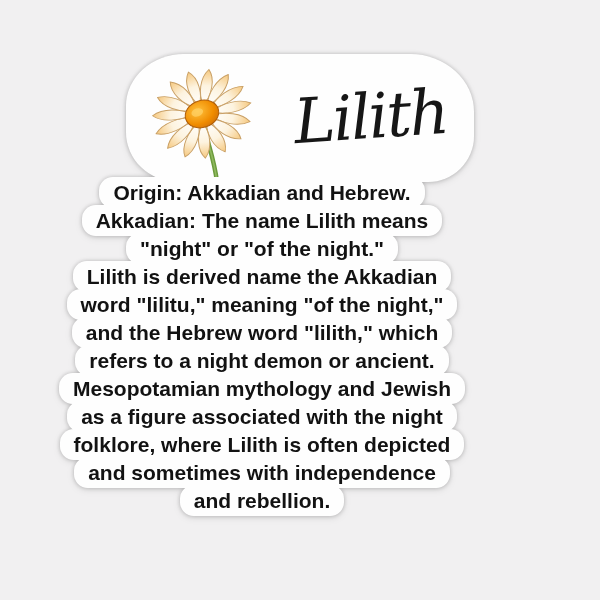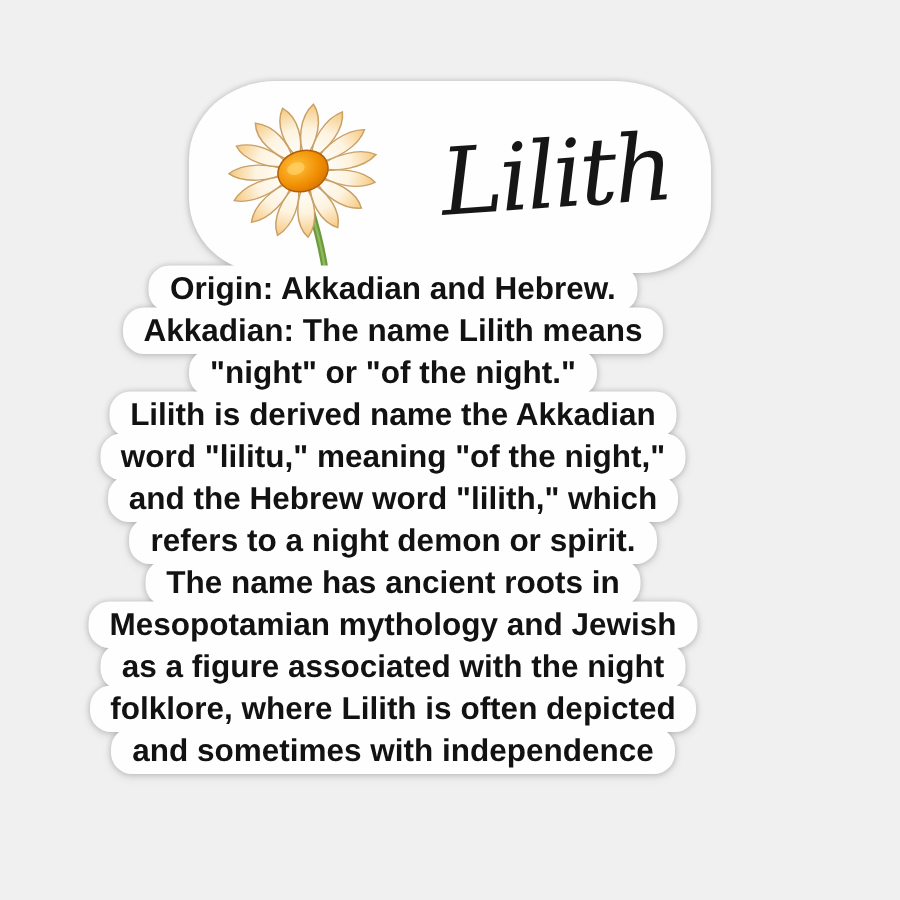--- a/index.html
+++ b/index.html
@@ -115,22 +115,22 @@
 
     <div class="script-name">Lilith</div>
 
     <div class="text-block">
       <div class="line"><b>Origin:</b><span> Akkadian and Hebrew.</span></div>
       <div class="line"><b>Akkadian:</b><span> The name Lilith means</span></div>
       <div class="line"><b></b><span>"night" or "of the night."</span></div>
       <div class="line"><b></b><span>Lilith is derived name the Akkadian</span></div>
       <div class="line"><b></b><span>word "lilitu," meaning "of the night,"</span></div>
       <div class="line"><b></b><span>and the Hebrew word "lilith," which</span></div>
-      <div class="line"><b></b><span>refers to a night demon or spirit.</span></div>
-      <div class="line"><b></b><span>The name has ancient roots in</span></div>
+      <div class="line"><b></b><span>refers to a night demon or ancient.</span></div>
       <div class="line"><b></b><span>Mesopotamian mythology and Jewish</span></div>
       <div class="line"><b></b><span>as a figure associated with the night</span></div>
       <div class="line"><b></b><span>folklore, where Lilith is often depicted</span></div>
       <div class="line"><b></b><span>and sometimes with independence</span></div>
+      <div class="line"><b></b><span>and rebellion.</span></div>
     </div>
 
   </div>
 </div>
 
 </body></html>

